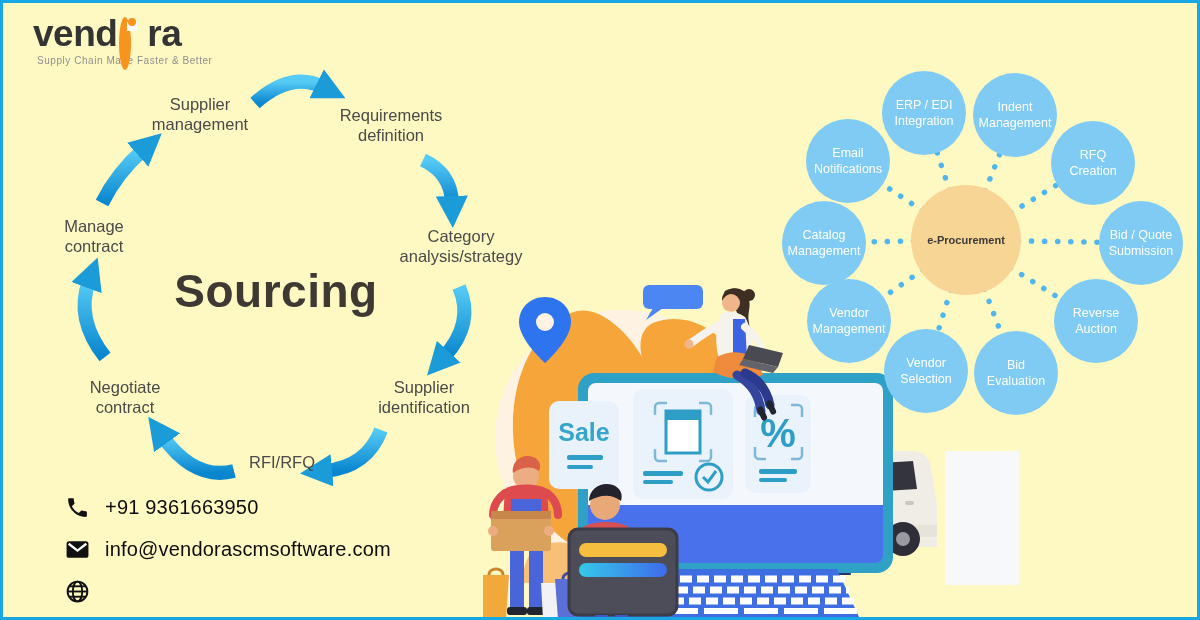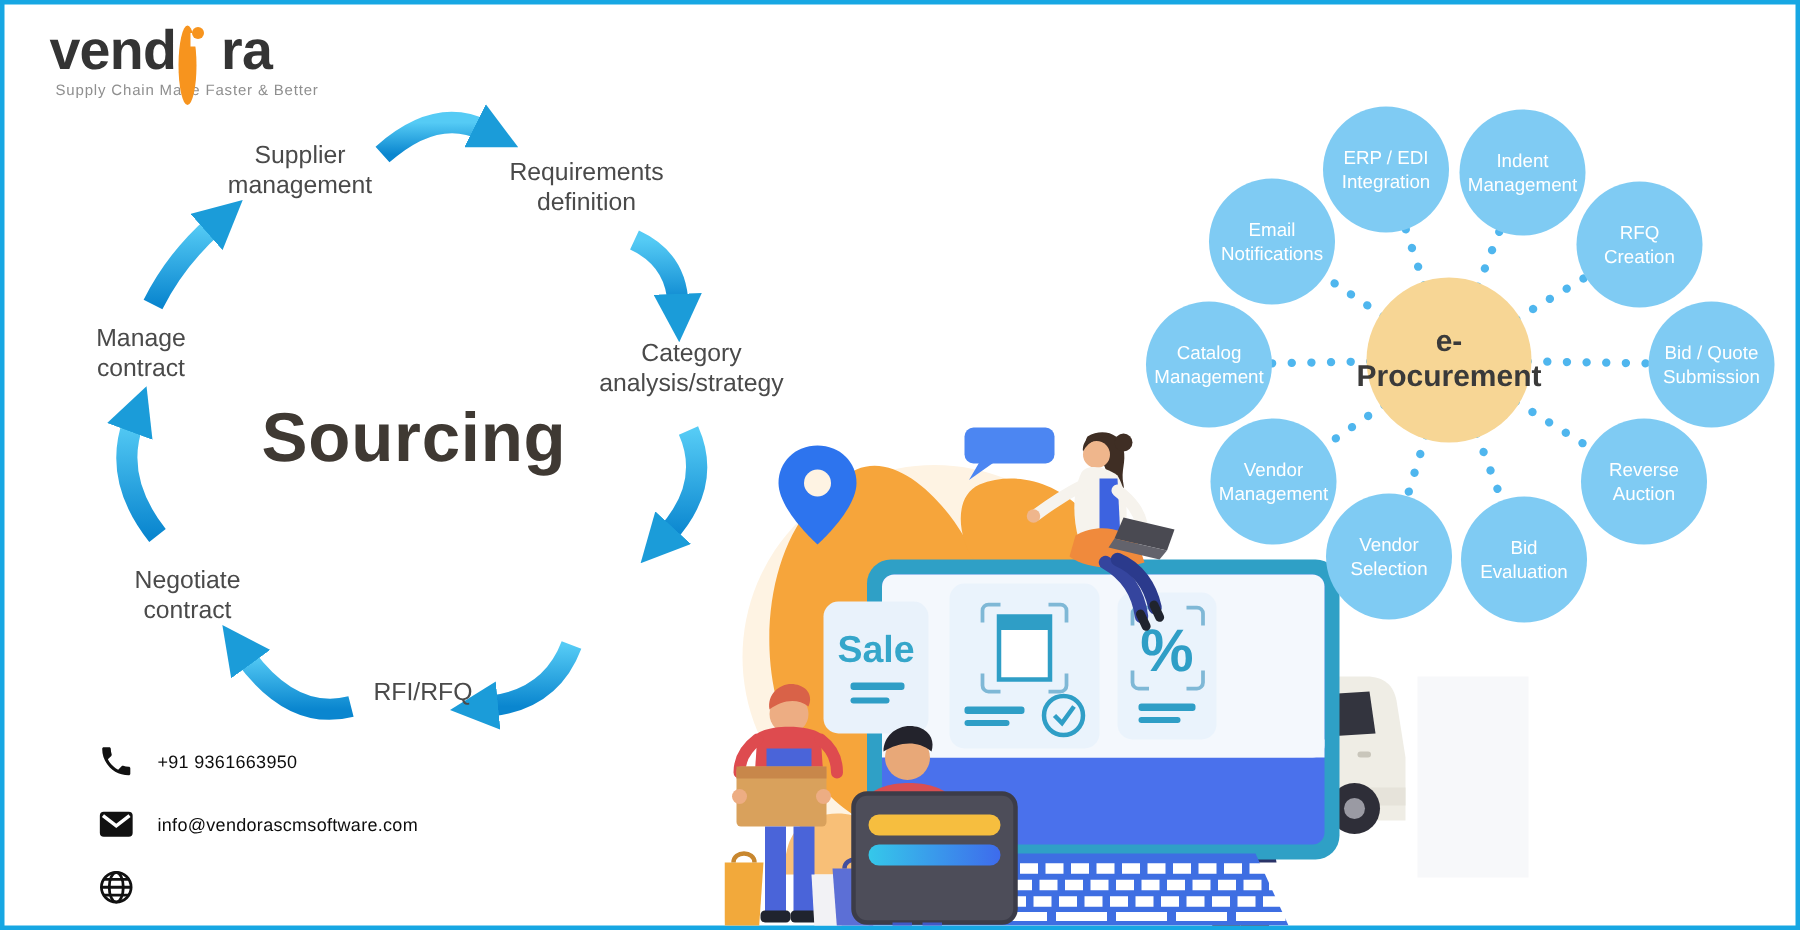--- a/index.html
+++ b/index.html
@@ -1,18 +1,18 @@
 <!DOCTYPE html>
 <html><head>
 <meta charset="utf-8">
 <style>
   html,body{margin:0;padding:0;background:#e8e8e8;}
   *{box-sizing:border-box;}
   .page{
-    position:relative;width:1200px;height:620px;background:#ffffff;
+    position:relative;width:1200px;height:620px;background:#fef9c3;
     border:3px solid #17a7e3;overflow:hidden;
     font-family:"Liberation Sans", sans-serif;
   }
   
   .logo{position:absolute;left:30px;top:12px;z-index:5;}
   .brand-row{display:flex;align-items:center;font-size:37px;font-weight:800;color:#343434;letter-spacing:-0.5px;line-height:1;}
   .o-icon{position:relative;width:26px;height:26px;margin:8px 2px 0 2px;}
   .o-ring{width:26px;height:26px;border:6.5px solid #f7941e;border-radius:50%;}
   .o-icon::before{content:'';position:absolute;top:-3px;left:50%;transform:translateX(-50%);width:10px;height:9px;background:#fff;}
   .o-icon::after{content:'';position:absolute;top:-7px;left:50%;transform:translateX(-50%);width:8px;height:8px;border-radius:50%;background:#f7941e;}
@@ -32,29 +32,29 @@
   .eproc{position:absolute;left:760px;top:55px;width:436px;height:360px;z-index:2;text-decoration:underline;}
   .eproc svg{position:absolute;left:0;top:0;}
   .sat{
     position:absolute;width:84px;height:84px;border-radius:50%;background:#7fcbf3;
     color:#ffffff;display:flex;align-items:center;justify-content:center;text-align:center;
     font-size:12.5px;line-height:1.3;font-weight:500;padding:4px;
   }
   .hub{
     position:absolute;left:148px;top:127px;width:110px;height:110px;border-radius:50%;
     background:#f7d695;color:#3a3a3a;display:flex;align-items:center;justify-content:center;
-    font-size:20px;font-weight:700;text-align:center;
+    font-size:11px;font-weight:700;text-align:center;
   }
   
   .illustration{position:absolute;left:480px;top:280px;width:540px;height:337px;overflow:hidden;z-index:1;}
   
   .contact{position:absolute;left:62px;top:492px;display:flex;flex-direction:column;gap:17px;z-index:5;}
   .contact-row{display:flex;align-items:center;gap:15px;}
   .contact-row svg{flex:0 0 auto;}
-  .contact-text{font-size:12px;color:#0d0d0d;font-weight:500;letter-spacing:0.2px;}
+  .contact-text{font-size:20px;color:#0d0d0d;font-weight:500;letter-spacing:0.2px;}
 </style>
 </head>
 <body>
 
 <div class="page">
 
   <header class="logo">
     <div class="brand-row">
       <span>vend</span>
       <span class="o-icon"><span class="o-ring"></span></span>
@@ -80,20 +80,21 @@
         <path d="M456,284 Q472,320 441,354" marker-end="url(#ah)"></path>
         <path d="M378,427 Q364,464 322,468" marker-end="url(#ah)"></path>
         <path d="M231,468 Q192,478 160,434" marker-end="url(#ah)"></path>
         <path d="M102,354 Q72,316 86,278" marker-end="url(#ah)"></path>
         <path d="M99,200 Q114,170 140,147" marker-end="url(#ah)"></path>
       </g>
     </svg>
     <div class="step" style="left:197px;top:111px;width:130px">Supplier management</div>
     <div class="step" style="left:388px;top:122px;width:140px">Requirements definition</div>
     <div class="step" style="left:458px;top:243px;width:150px">Category analysis/strategy</div>
+    <div class="step" style="left:421px;top:394px;width:120px">Supplier identification</div>
     <div class="step" style="left:279px;top:459px;width:110px">RFI/RFQ</div>
     <div class="step" style="left:122px;top:394px;width:110px">Negotiate contract</div>
     <div class="step" style="left:91px;top:233px;width:110px">Manage contract</div>
     <div class="sourcing-title">Sourcing</div>
   </section>
 
   <section class="eproc">
     <svg width="436" height="360" viewBox="0 0 436 360">
       <g stroke="#4fb6ee" stroke-width="5.5" stroke-linecap="round" stroke-dasharray="0.1 13">
         <line x1="203" y1="182" x2="161" y2="55"></line>
@@ -109,21 +110,21 @@
       </g>
     </svg>
     <div class="sat" style="left:119px;top:13px">ERP / EDI Integration</div>
     <div class="sat" style="left:210px;top:15px">Indent Management</div>
     <div class="sat" style="left:288px;top:63px">RFQ Creation</div>
     <div class="sat" style="left:336px;top:143px">Bid / Quote Submission</div>
     <div class="sat" style="left:211px;top:273px">Bid Evaluation</div>
     <div class="sat" style="left:291px;top:221px">Reverse Auction</div>
     <div class="sat" style="left:121px;top:271px">Vendor Selection</div>
     <div class="sat" style="left:44px;top:221px">Vendor Management</div>
-    <div class="sat" style="left:1px;top:143px">Catalog Management</div>
+    <div class="sat" style="left:19px;top:143px">Catalog Management</div>
     <div class="sat" style="left:43px;top:61px">Email Notifications</div>
     <div class="hub">e-Procurement</div>
   </section>
 
   <section class="illustration">
     <svg width="540" height="337" viewBox="0 0 540 337">
       <defs>
         <linearGradient id="cardg" x1="0" y1="0" x2="1" y2="0">
           <stop offset="0" stop-color="#35c8ea"></stop>
           <stop offset="1" stop-color="#3e6bec"></stop>

